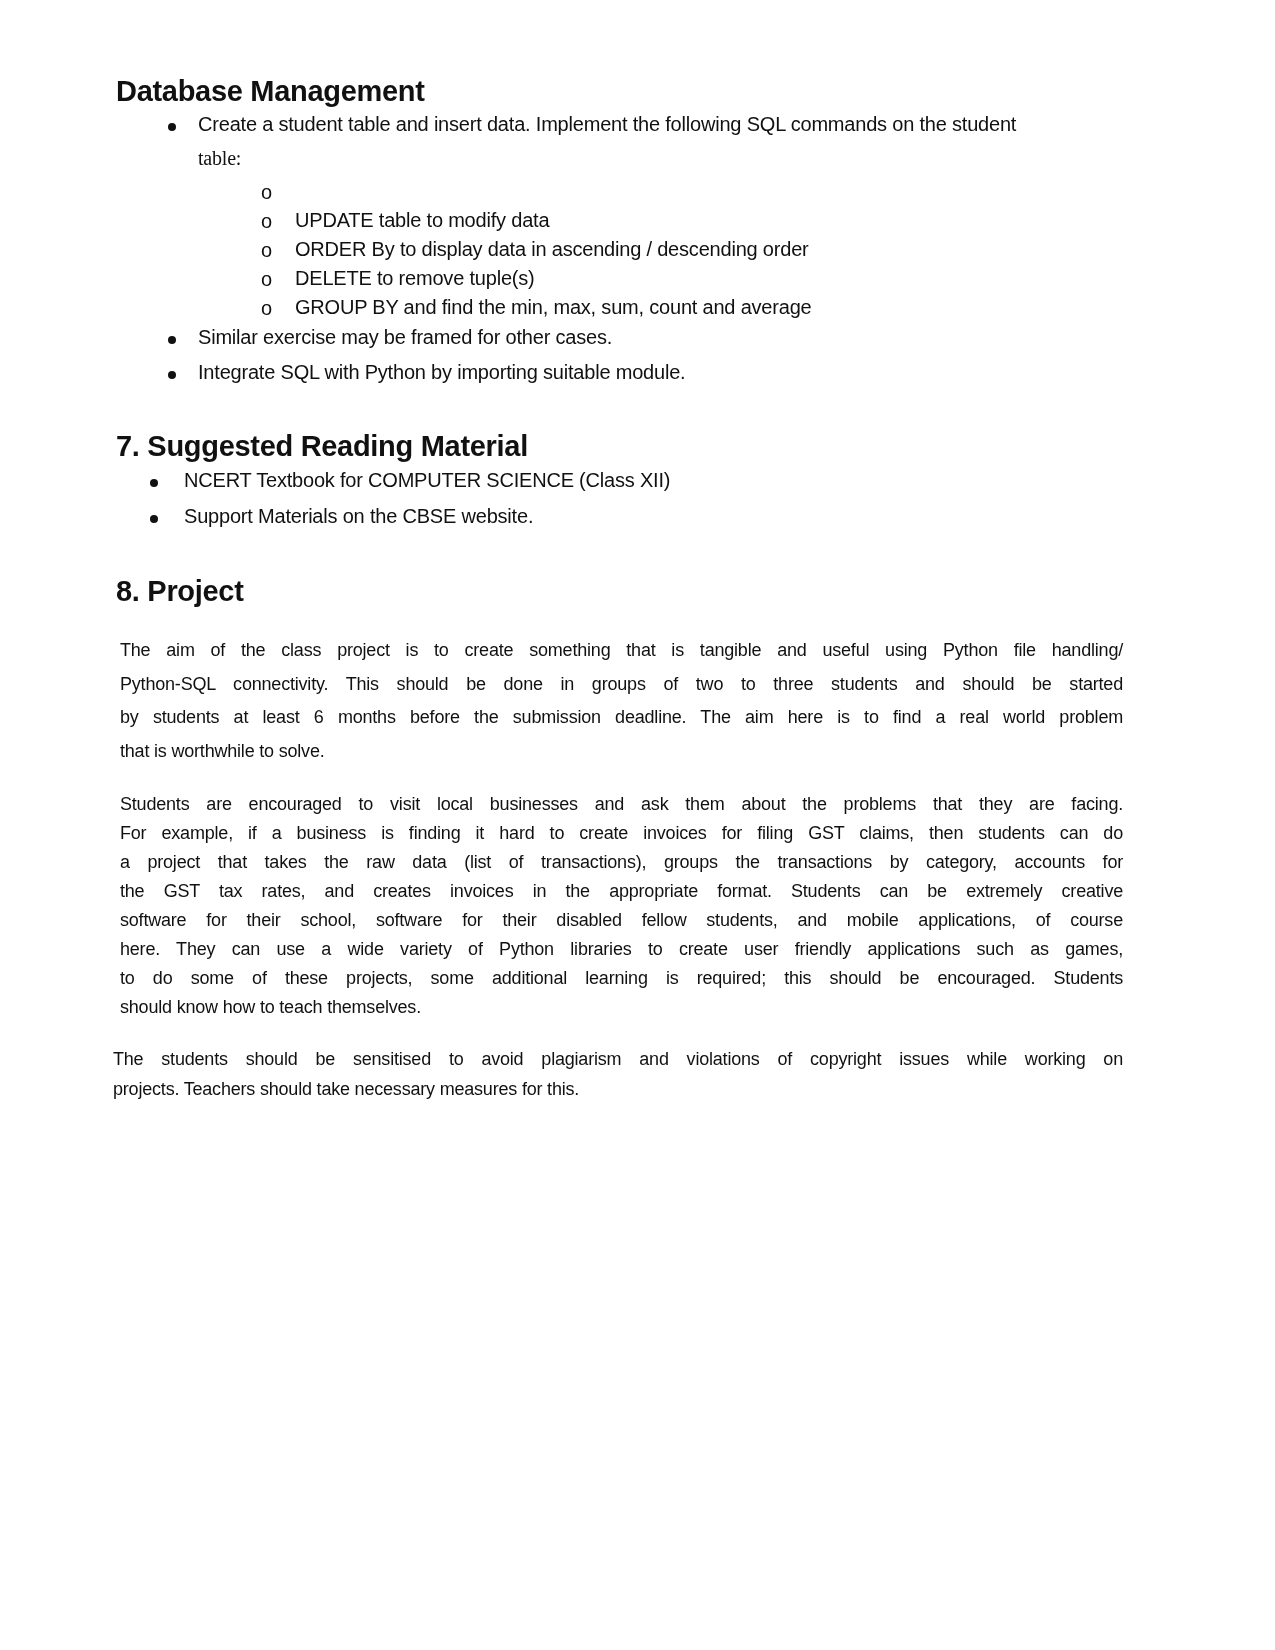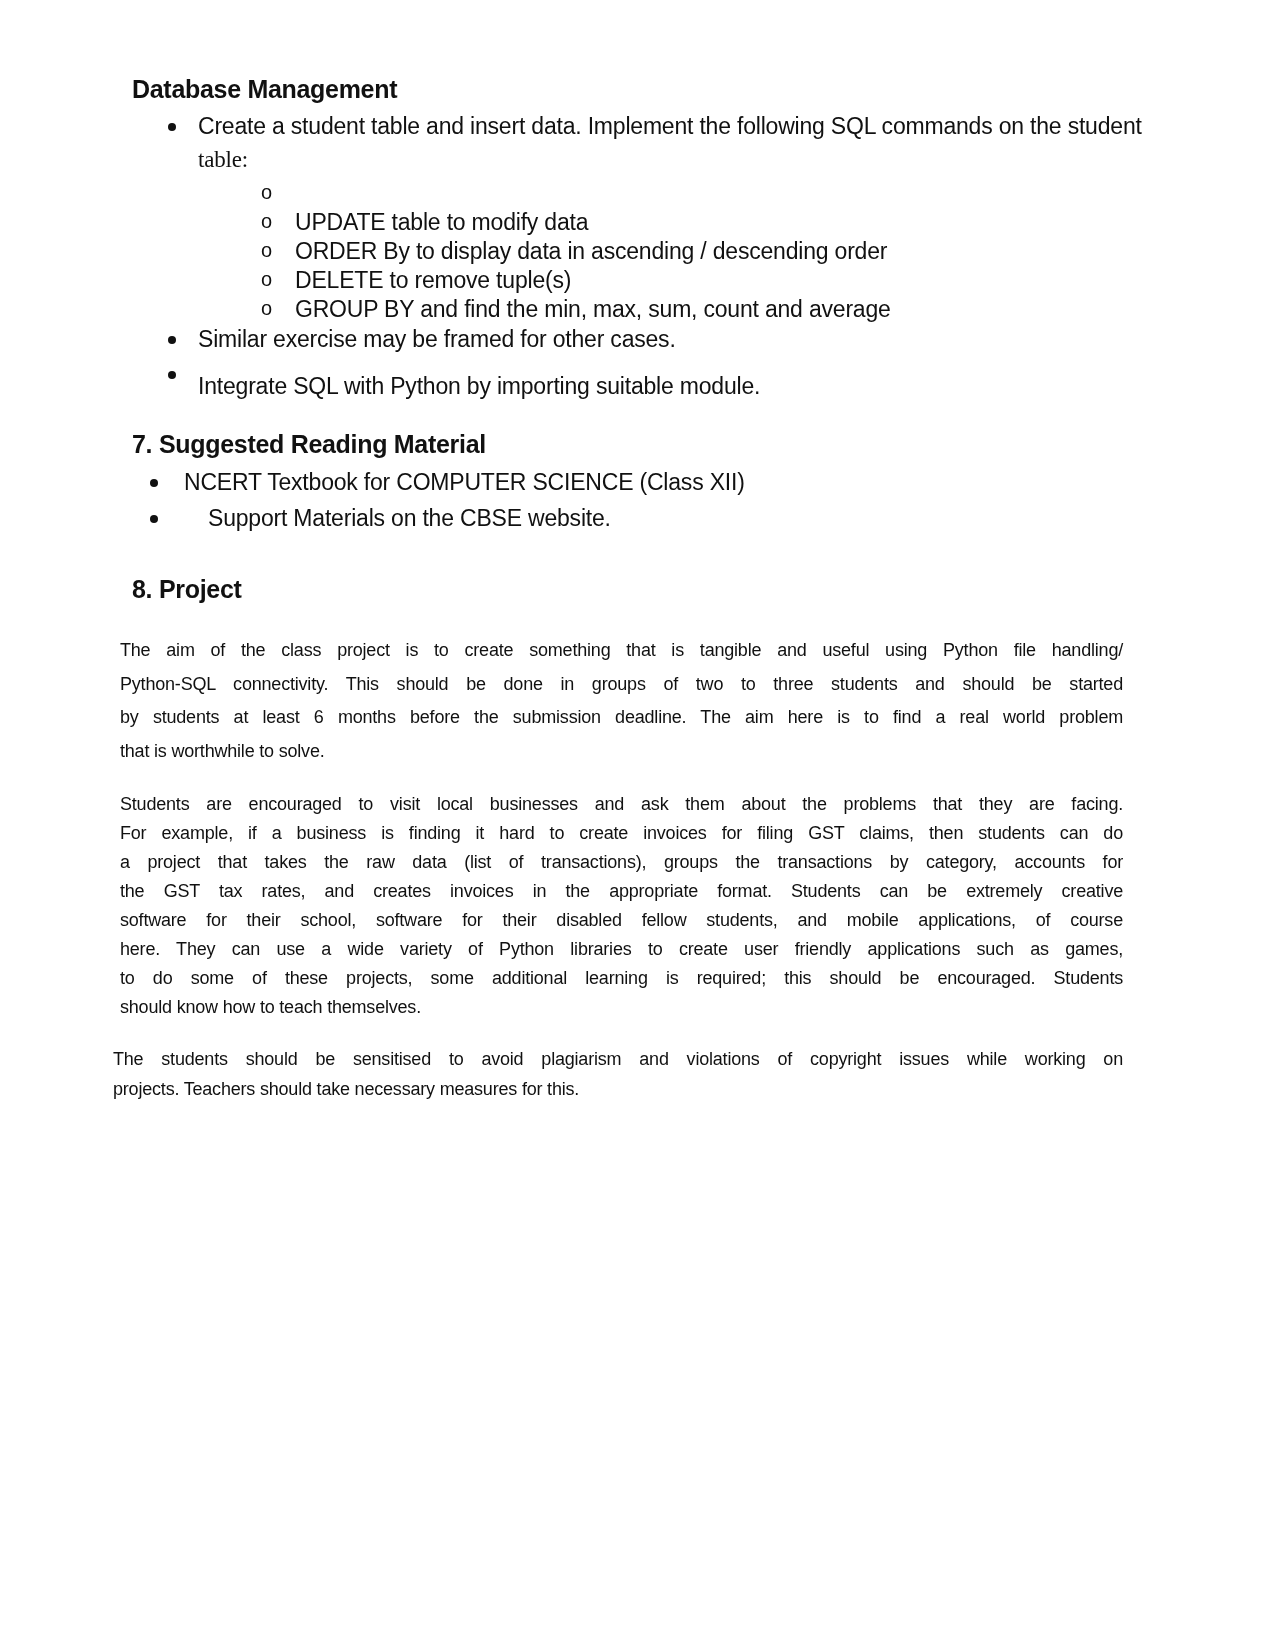--- a/index.html
+++ b/index.html
@@ -1,20 +1,20 @@
 <!DOCTYPE html>
 <html><head>
 <meta charset="utf-8">
 <style>
   html, body { margin:0; padding:0; background:#ffffff; }
   body { width:1275px; height:1650px; position:relative; overflow:hidden;
          font-family:"Liberation Sans", "DejaVu Sans", sans-serif; color:#111; }
   .page { position:absolute; left:0; top:0; width:1275px; height:1650px; }
-  .h { position:absolute; left:132px; font-weight:bold; font-size:25px; letter-spacing:-0.3px; }
-  .line { position:absolute; font-size:23px; white-space:nowrap; letter-spacing:-0.2px; }
+  .h { position:absolute; left:116px; font-weight:bold; font-size:29px; letter-spacing:-0.3px; }
+  .line { position:absolute; font-size:20px; white-space:nowrap; letter-spacing:-0.2px; }
   .bullet { position:absolute; width:8px; height:8px; border-radius:50%; background:#111; }
   .circle { position:absolute; font-size:20px; }
   .para { position:absolute; font-size:18px; text-align:justify; text-align-last:left; letter-spacing:-0.2px; }
   .para span { display:block; white-space:nowrap; text-align:justify; text-align-last:justify; }
   .para span.last { text-align-last:left; }
 </style>
 </head>
 <body>
 
 <div class="page">
@@ -31,27 +31,27 @@
   <div class="circle" style="left:261px; top:239px;">o</div>
   <div class="line" style="left:295px; top:238px;">ORDER By to display data in ascending / descending order</div>
   <div class="circle" style="left:261px; top:268px;">o</div>
   <div class="line" style="left:295px; top:267px;">DELETE to remove tuple(s)</div>
   <div class="circle" style="left:261px; top:297px;">o</div>
   <div class="line" style="left:295px; top:296px;">GROUP BY and find the min, max, sum, count and average</div>
 
   <div class="bullet" style="left:168px; top:336px;"></div>
   <div class="line" style="left:198px; top:326px;">Similar exercise may be framed for other cases.</div>
   <div class="bullet" style="left:168px; top:371px;"></div>
-  <div class="line" style="left:198px; top:361px;margin-top:12px;">Integrate SQL with Python by importing suitable module.</div>
+  <div class="line" style="left:198px; top:361px;">Integrate SQL with Python by importing suitable module.</div>
 
   <div class="h" style="top:430px;">7. Suggested Reading Material</div>
   <div class="bullet" style="left:150px; top:479px;"></div>
   <div class="line" style="left:184px; top:469px;">NCERT Textbook for COMPUTER SCIENCE (Class XII)</div>
   <div class="bullet" style="left:150px; top:515px;"></div>
-  <div class="line" style="left:184px; top:505px;margin-left:24px;">Support Materials on the CBSE website.</div>
+  <div class="line" style="left:184px; top:505px;">Support Materials on the CBSE website.</div>
 
   <div class="h" style="top:575px;">8. Project</div>
 
   <div class="para" style="left:120px; top:634px; width:1003px; line-height:33.5px;">
     <span>The aim of the class project is to create something that is tangible and useful using Python file handling/</span>
     <span>Python-SQL connectivity. This should be done in groups of two to three students and should be started</span>
     <span>by students at least 6 months before the submission deadline. The aim here is to find a real world problem</span>
     <span class="last">that is worthwhile to solve.</span>
   </div>
 

